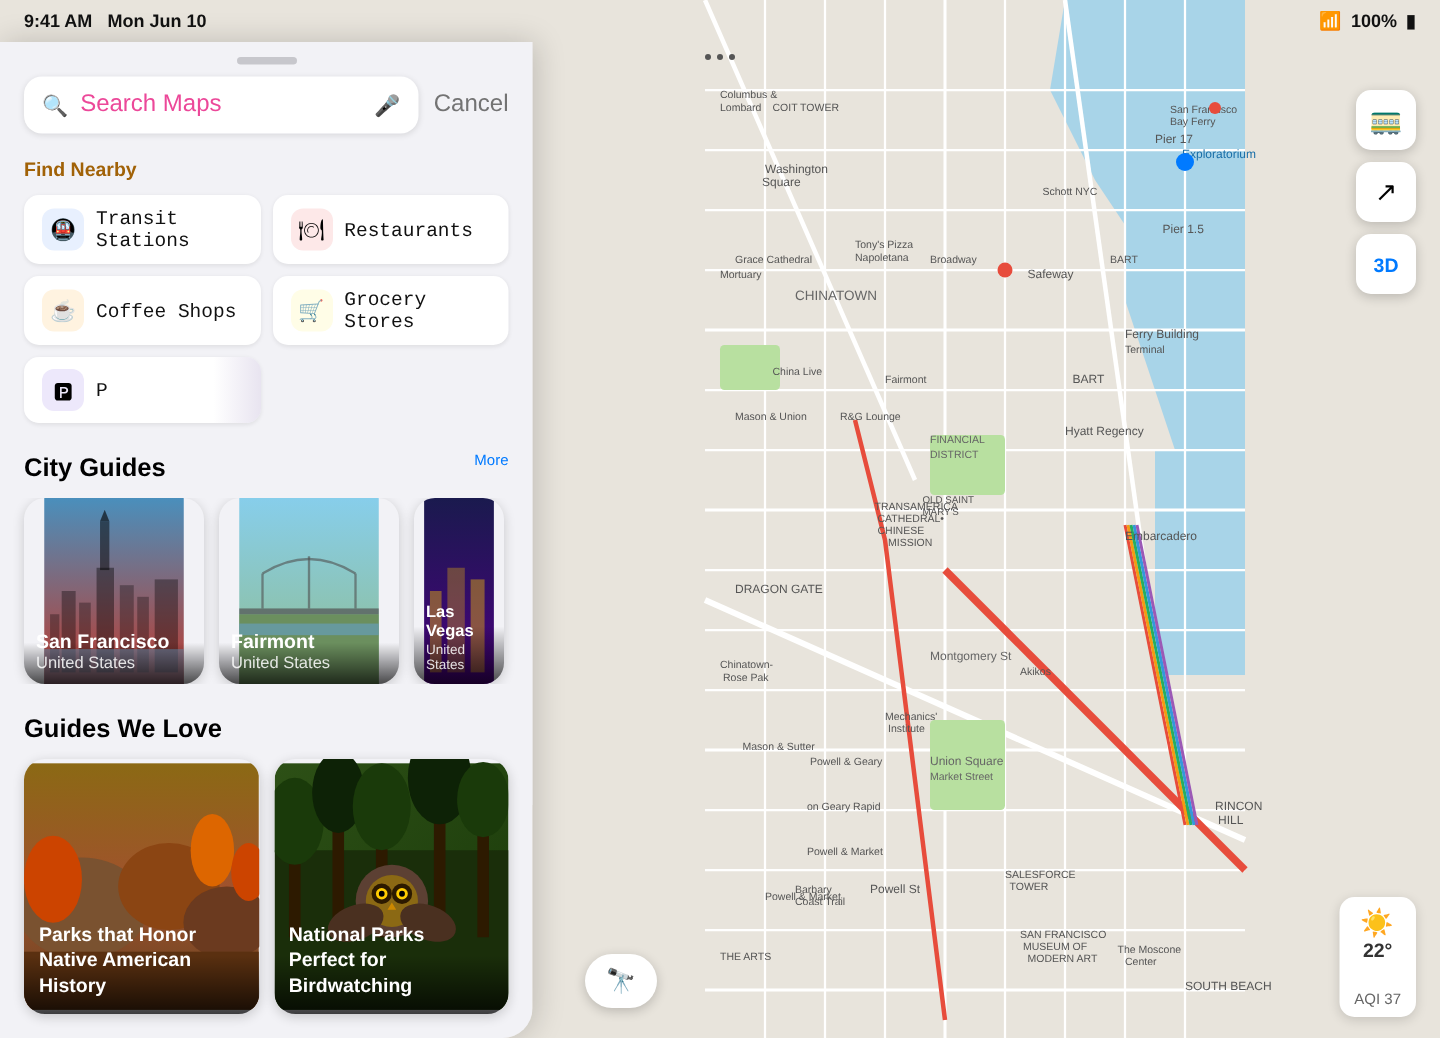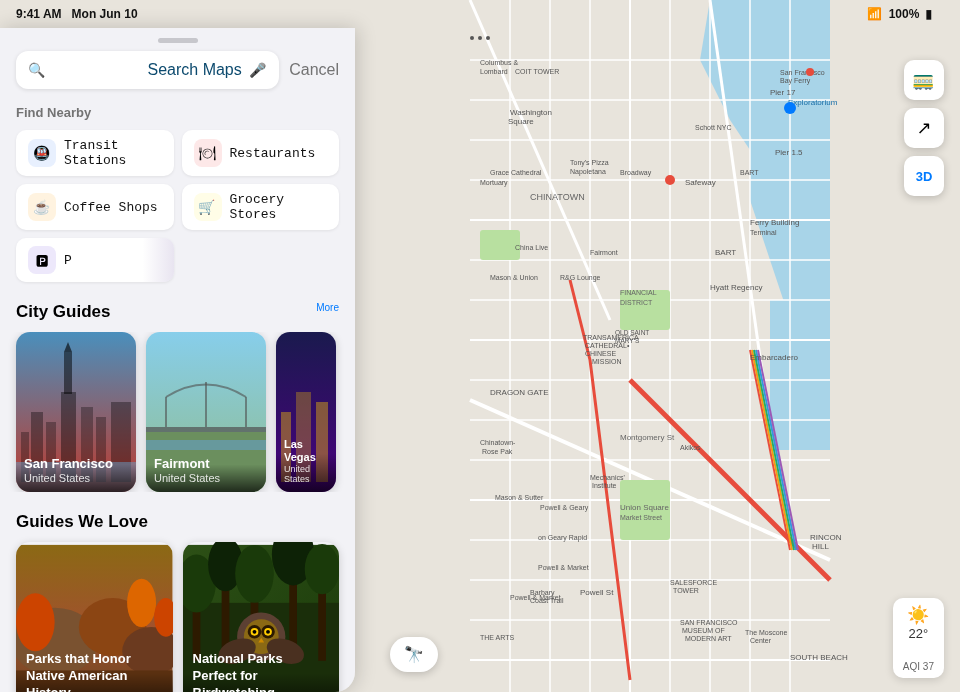--- a/index.html
+++ b/index.html
@@ -21,21 +21,21 @@
     }
 
     .map-svg {
       width: 100%;
       height: 100%;
     }
 
     
     .status-bar {
       position: absolute;
-      top: 0; left: 0; right: 12px;
+      top: 0; left: 0; right: 0;
       height: 28px;
       display: flex;
       align-items: center;
       justify-content: space-between;
       padding: 0 16px;
       z-index: 100;
       pointer-events: none;
     }
     .status-left {
       font-size: 12px;
@@ -94,40 +94,39 @@
       gap: 8px;
       box-shadow: 0 1px 4px rgba(0,0,0,0.12);
     }
     .search-icon-wrap {
       color: #8e8e93;
       font-size: 14px;
     }
     .search-input-text {
       flex: 1;
       font-size: 16px;
-      color: #0c4a6e;
-      text-align: right;
+      color: #ec4899;
     }
     .mic-icon {
       color: #8e8e93;
       font-size: 14px;
     }
     .cancel-btn {
       color: #737373;
       font-size: 16px;
       font-weight: 400;
       cursor: pointer;
       white-space: nowrap;
     }
 
     
     .section-label {
       font-size: 13px;
       font-weight: 600;
-      color: #737373;
+      color: #a16207;
       padding: 0 16px;
       margin-bottom: 10px;
     }
     .nearby-grid {
       display: grid;
       grid-template-columns: 1fr 1fr;
       gap: 8px;
       padding: 0 16px;
       margin-bottom: 20px;
     }
@@ -177,21 +176,21 @@
     }
     .city-guides-scroll {
       display: flex;
       gap: 10px;
       padding: 0 16px;
       overflow-x: hidden;
       margin-bottom: 20px;
     }
     .city-card {
       width: 120px;
-      height: 160px;
+      height: 124px;
       border-radius: 14px;
       overflow: hidden;
       position: relative;
       flex-shrink: 0;
       cursor: pointer;
       box-shadow: 0 2px 8px rgba(0,0,0,0.18);
     }
     .city-card-bg {
       width: 100%;
       height: 100%;
@@ -301,21 +300,21 @@
       border-radius: 10px;
       padding: 6px 10px;
       box-shadow: 0 2px 8px rgba(0,0,0,0.15);
       display: flex;
       flex-direction: column;
       align-items: center;
       z-index: 40;
     }
     .weather-temp {
       font-size: 13px;
-      font-weight: 400;
+      font-weight: 700;
       color: #333;
     }
     .weather-aqi {
       font-size: 10px;
       color: #666;
       margin-top: 20px;
     }
     .weather-sun {
       font-size: 18px;
     }

